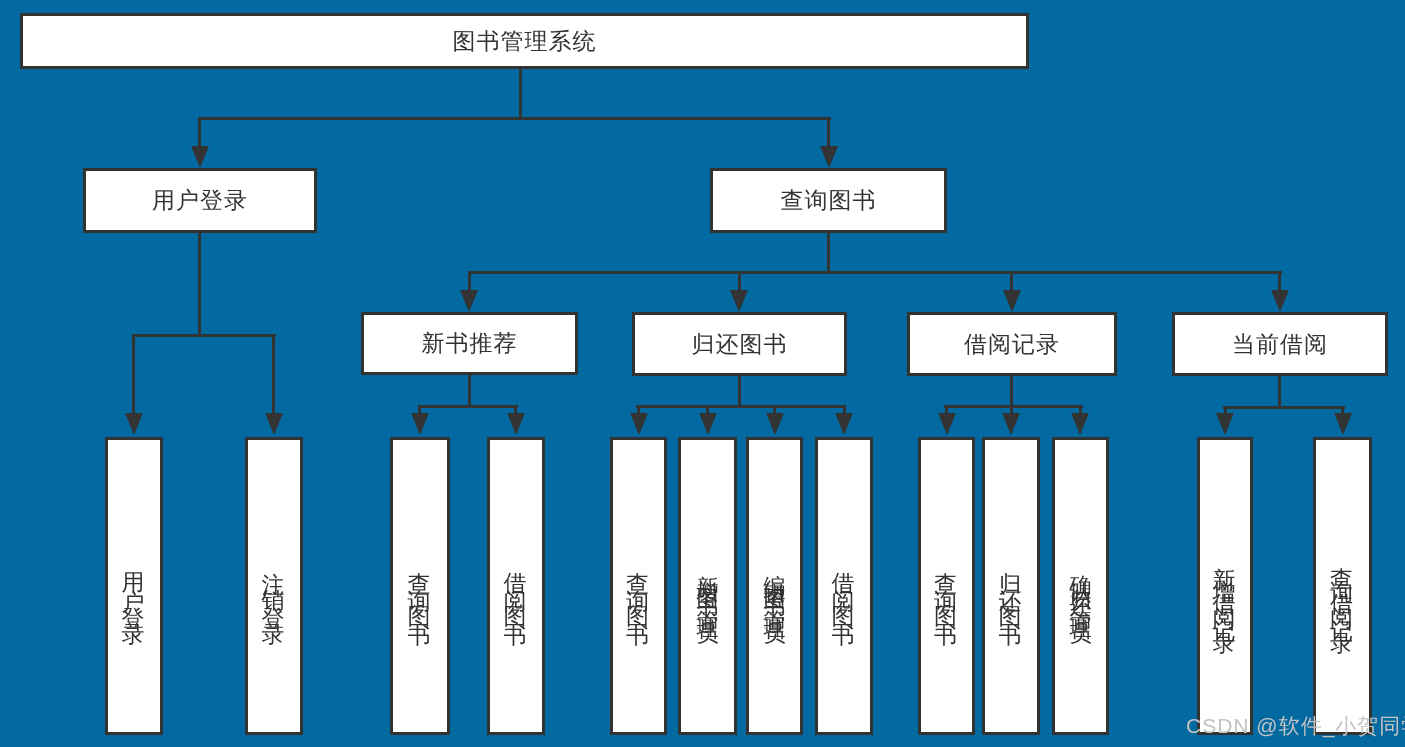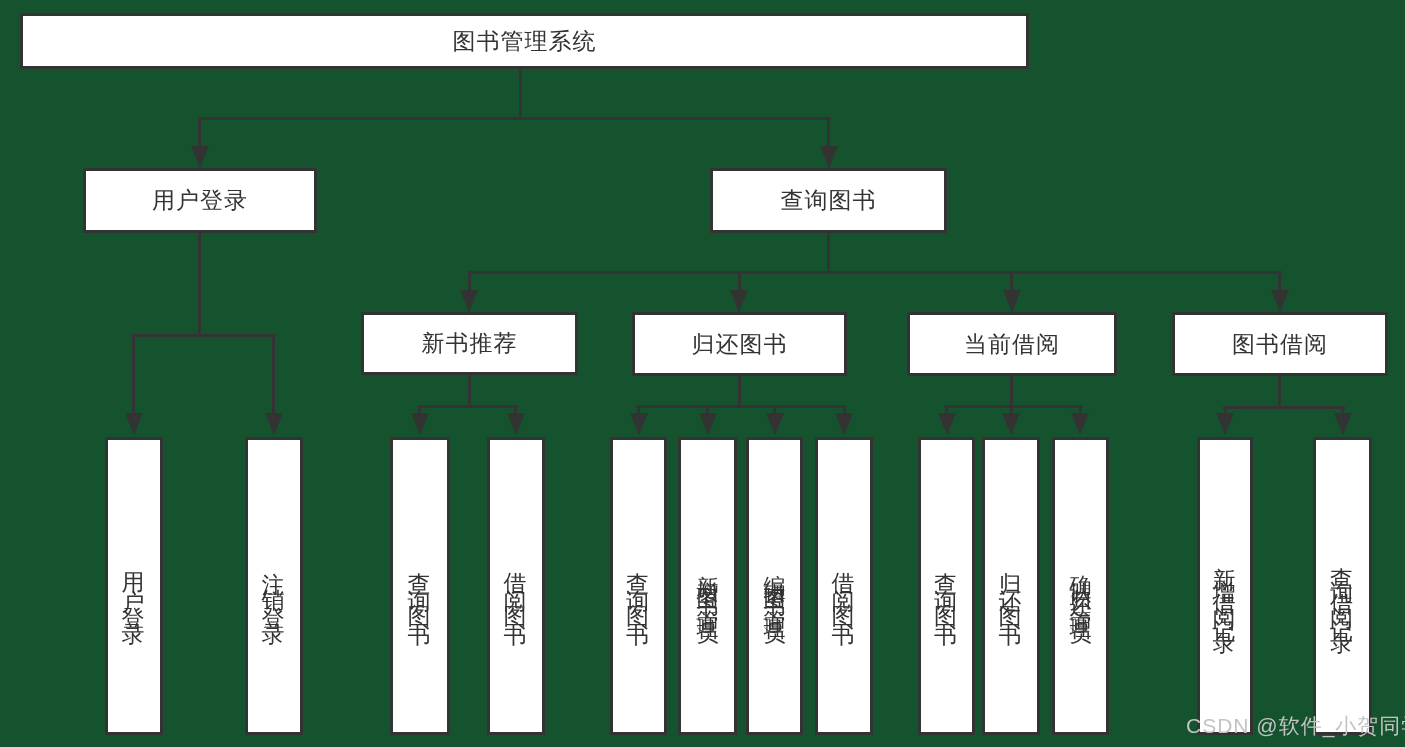--- a/index.html
+++ b/index.html
@@ -1,19 +1,19 @@
 <!DOCTYPE html>
 <html><head>
 <meta charset="utf-8">
 <style>
   html,body{margin:0;padding:0;background:#ffffff;}
   #canvas{
     position:relative;
     width:1405px;height:747px;
-    background:#14532d;
+    background:#0369a1;
     font-family:"Liberation Sans","DejaVu Sans",sans-serif;
     overflow:hidden;
   }
   .box{
     position:absolute;
     box-sizing:border-box;
     border:3px solid #333333;
     background:#ffffff;
     display:flex;
     align-items:center;
@@ -80,22 +80,22 @@
   <div class="arrowhead" style="left:460px;top:290px;"></div>
   <div class="vline" style="left:738px;top:271px;height:20px;"></div>
   <div class="arrowhead" style="left:730px;top:290px;"></div>
   <div class="vline" style="left:1010px;top:271px;height:20px;"></div>
   <div class="arrowhead" style="left:1003px;top:290px;"></div>
   <div class="vline" style="left:1278px;top:271px;height:20px;"></div>
   <div class="arrowhead" style="left:1271px;top:290px;"></div>
 
   <div class="box" style="left:361px;top:312px;width:217px;height:63px;">新书推荐</div>
   <div class="box" style="left:632px;top:312px;width:215px;height:64px;">归还图书</div>
-  <div class="box" style="left:907px;top:312px;width:210px;height:64px;">当前借阅</div>
-  <div class="box" style="left:1172px;top:312px;width:216px;height:64px;">图书借阅</div>
+  <div class="box" style="left:907px;top:312px;width:210px;height:64px;">借阅记录</div>
+  <div class="box" style="left:1172px;top:312px;width:216px;height:64px;">当前借阅</div>
 
   <div class="vline" style="left:468px;top:375px;height:33px;"></div>
   <div class="hline" style="left:418px;top:405px;width:100px;"></div>
   <div class="vline" style="left:418px;top:405px;height:10px;"></div>
   <div class="arrowhead" style="left:411px;top:413px;"></div>
   <div class="vline" style="left:514px;top:405px;height:10px;"></div>
   <div class="arrowhead" style="left:507px;top:413px;"></div>
 
   <div class="vline" style="left:738px;top:376px;height:30px;"></div>
   <div class="hline" style="left:636px;top:405px;width:210px;"></div>

